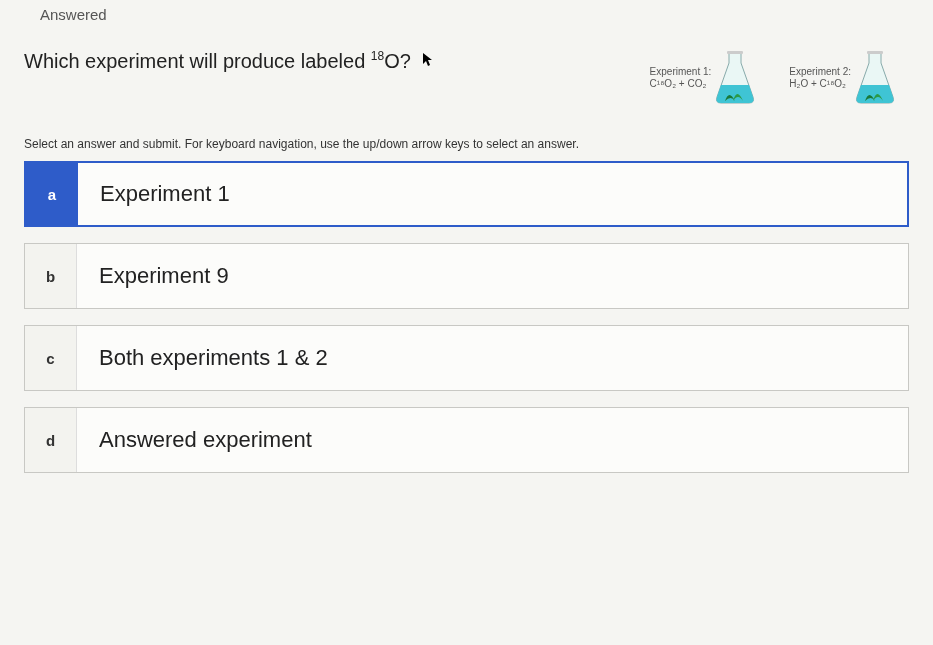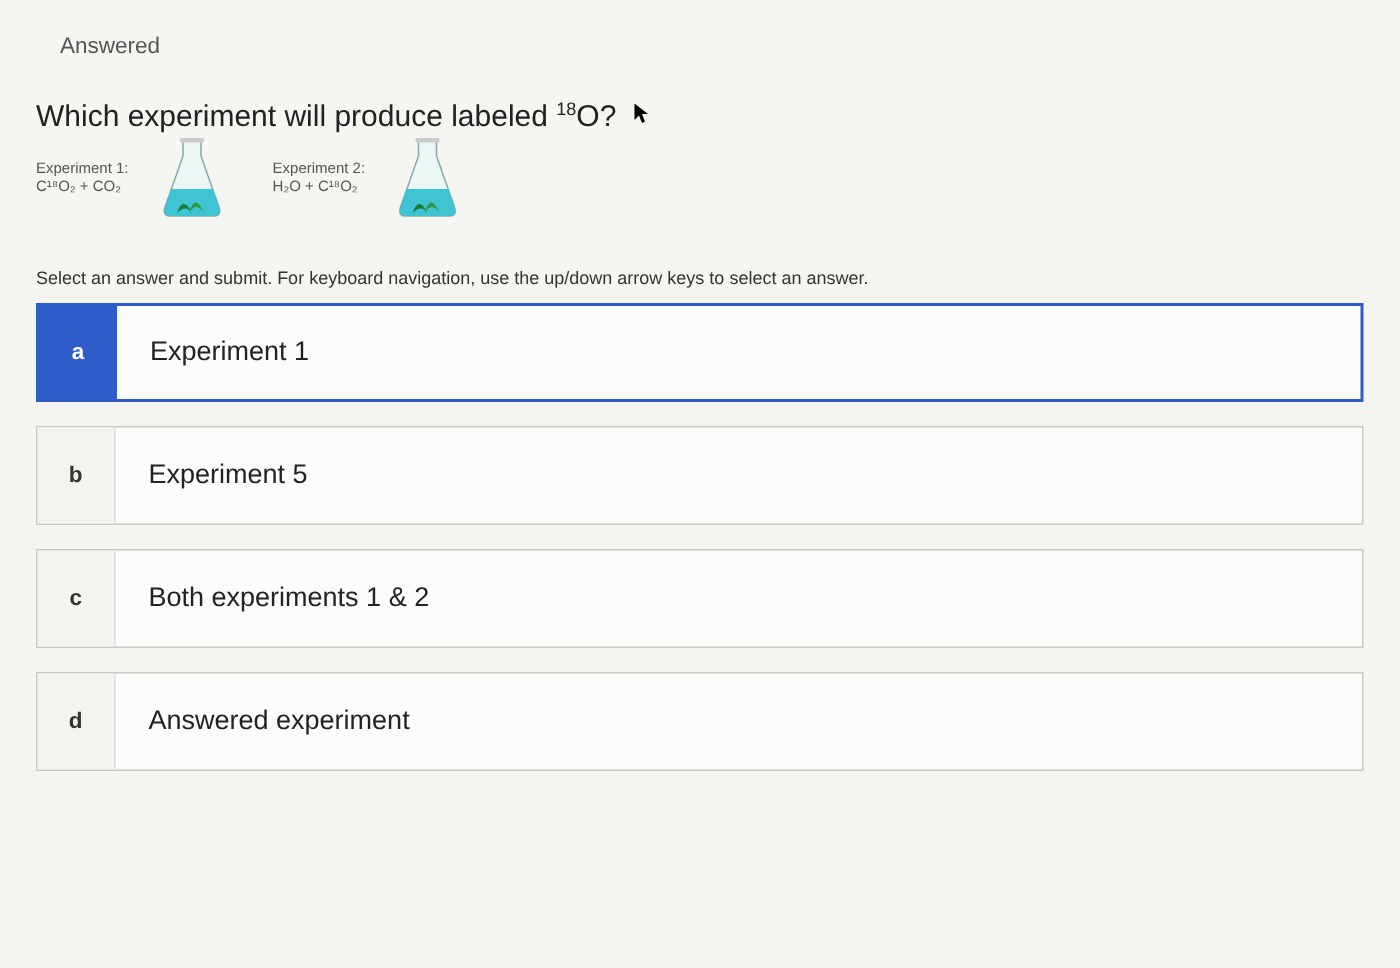--- a/index.html
+++ b/index.html
@@ -9,31 +9,30 @@
     color: #2a2a2a;
     width: 933px;
     height: 645px;
     padding: 0 24px;
     overflow: hidden;
   }
   .status-row {
     display: flex;
     align-items: center;
     gap: 10px;
-    padding: 22px 0 8px 16px;
+    padding: 6px 0 8px 16px;
     font-size: 15px;
     color: #555;
   }
   .question-row {
     display: flex;
     align-items: flex-start;
     justify-content: space-between;
     margin-top: 18px;
     margin-bottom: 30px;
-    flex-direction: column;
   }
   .question-text {
     font-size: 20px;
     color: #222;
     flex: 1;
   }
   .question-text sup {
     font-size: 12px;
     vertical-align: super;
   }
@@ -43,21 +42,21 @@
   }
   .experiments {
     display: flex;
     gap: 30px;
     align-items: center;
     margin-right: 10px;
   }
   .exp {
     display: flex;
     align-items: center;
-    gap: 18px;
+    gap: 0;
   }
   .exp-label {
     font-size: 10px;
     color: #555;
     line-height: 1.2;
     text-align: left;
   }
   .flask-svg { width: 48px; height: 58px; }
   .instruction {
     font-size: 12px;
@@ -90,21 +89,21 @@
   .option.selected .letter {
     background: #2e5cc9;
     color: #fff;
     border-right: none;
   }
   .option .label {
     flex: 1;
     display: flex;
     align-items: center;
     padding-left: 22px;
-    font-size: 18px;
+    font-size: 22px;
     color: #222;
   }
 </style>
 </head>
 <body>
 
 <div class="status-row">
   <span>Answered</span>
 </div>
 
@@ -149,21 +148,21 @@
 
 <div class="instruction">Select an answer and submit. For keyboard navigation, use the up/down arrow keys to select an answer.</div>
 
 <div class="options">
     <div class="option selected">
       <div class="letter">a</div>
       <div class="label">Experiment 1</div>
     </div>
     <div class="option">
       <div class="letter">b</div>
-      <div class="label">Experiment 5</div>
+      <div class="label">Experiment 9</div>
     </div>
     <div class="option">
       <div class="letter">c</div>
       <div class="label">Both experiments 1 &amp; 2</div>
     </div>
     <div class="option">
       <div class="letter">d</div>
       <div class="label">Answered experiment</div>
     </div>
   </div>

